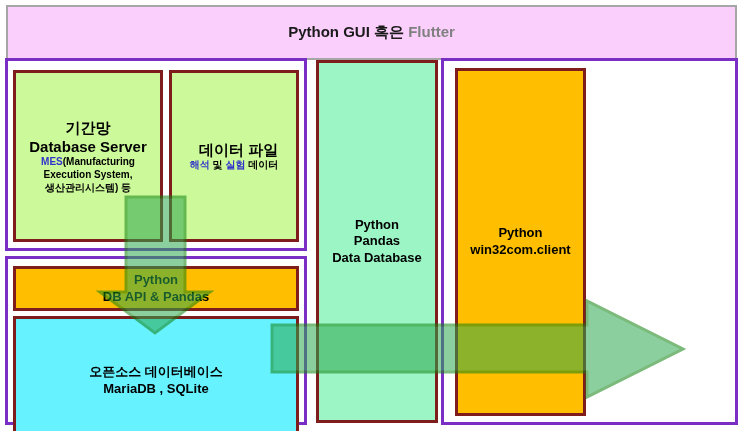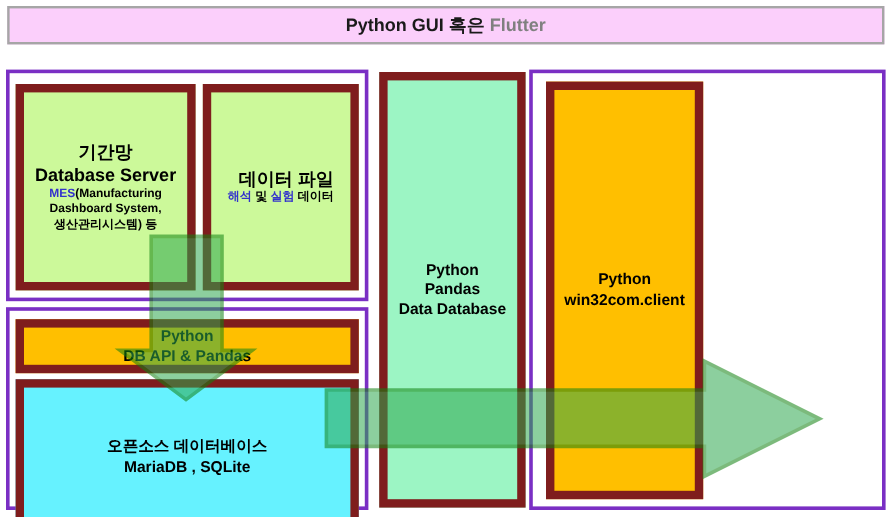--- a/index.html
+++ b/index.html
@@ -20,21 +20,21 @@
     width: 743px;
     height: 431px;
     background: #ffffff;
   }
   
   #header-bar {
     position: absolute;
     left: 6px;
     top: 5px;
     width: 731px;
-    height: 32px;
+    height: 55px;
     background: #fbcffb;
     border: 2px solid #a6a6a6;
     box-sizing: border-box;
     display: flex;
     align-items: center;
     justify-content: center;
   }
   #header-title {
     font-size: 15px;
     font-weight: bold;
@@ -52,21 +52,21 @@
     box-sizing: border-box;
   }
   #panel-sources   { left: 5px;   top: 58px;  width: 302px; height: 193px; }
   #panel-database  { left: 5px;   top: 256px; width: 302px; height: 169px; }
   #panel-reporting { left: 441px; top: 58px;  width: 297px; height: 367px; }
 
   
   .box {
     position: absolute;
     box-sizing: border-box;
-    border: 7px solid #7f1d1d;
+    border: 3px solid #7f1d1d;
     display: flex;
     align-items: center;
     justify-content: center;
     text-align: center;
     color: #000000;
     font-weight: bold;
     line-height: 1.28;
   }
   .box .inner { padding: 0 4px; }
 
@@ -123,21 +123,21 @@
     <div id="header-title"><span>Python GUI </span><span>혹은 </span><span class="muted">Flutter</span></div>
   </div>
 
   <div class="purple-panel" id="panel-sources"></div>
 
   <div class="box" id="box-db-server">
     <div class="inner">
       <div class="t-big">기간망</div>
       <div class="t-big">Database Server</div>
       <div class="t-small"><span class="blue">MES</span><span>(Manufacturing</span></div>
-      <div class="t-small">Dashboard System,</div>
+      <div class="t-small">Execution System,</div>
       <div class="t-small">생산관리시스템) 등</div>
     </div>
   </div>
 
   <div class="box" id="box-data-file">
     <div class="inner">
       <div class="t-big">데이터 파일</div>
       <div class="t-small"><span class="blue">해석</span><span> 및 </span><span class="blue">실험</span><span> 데이터</span></div>
     </div>
   </div>

